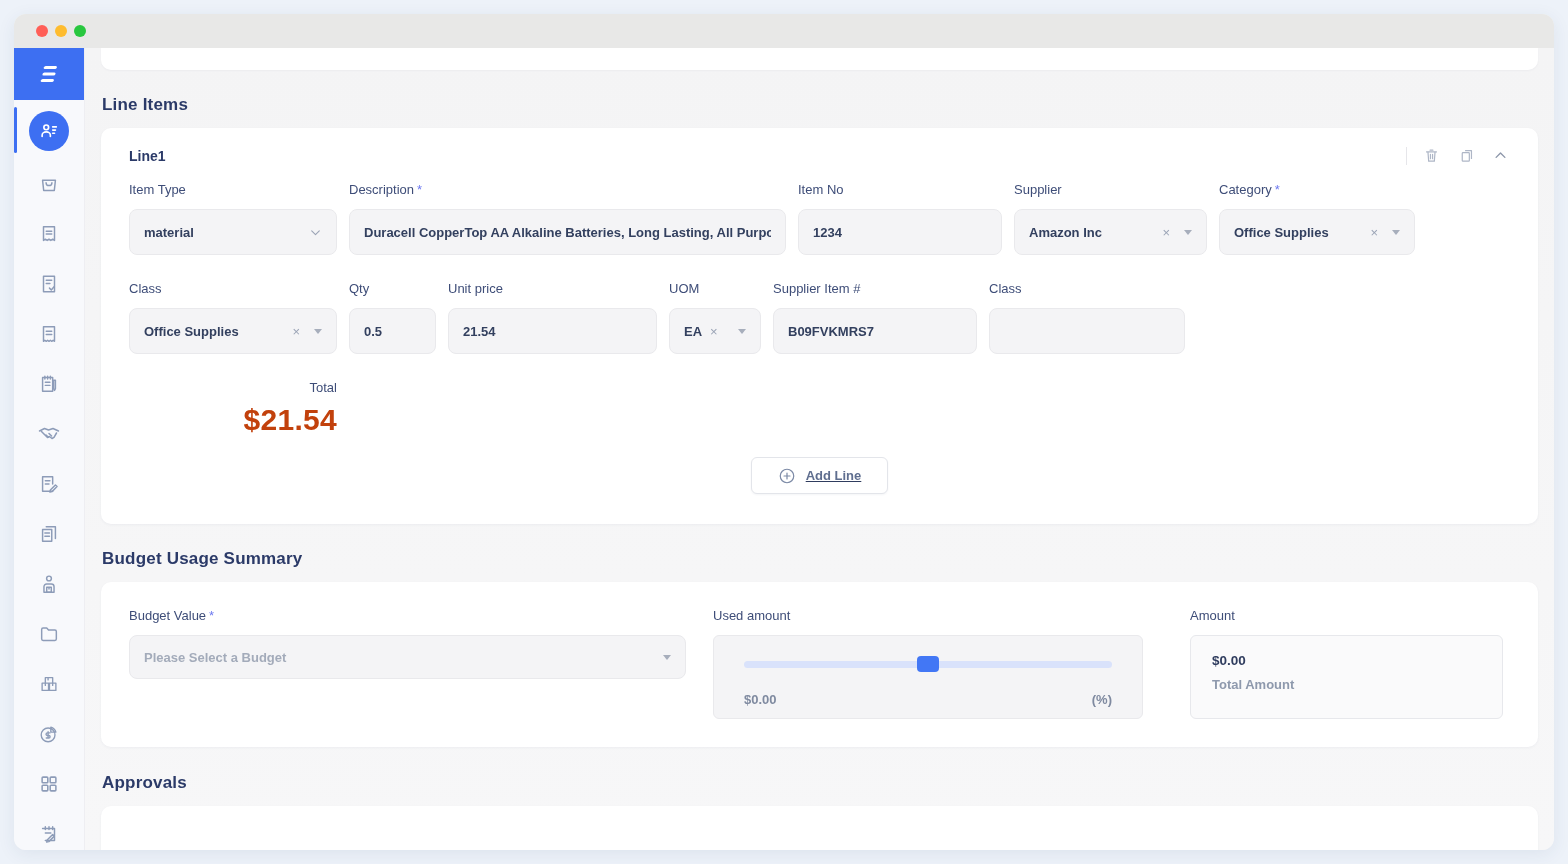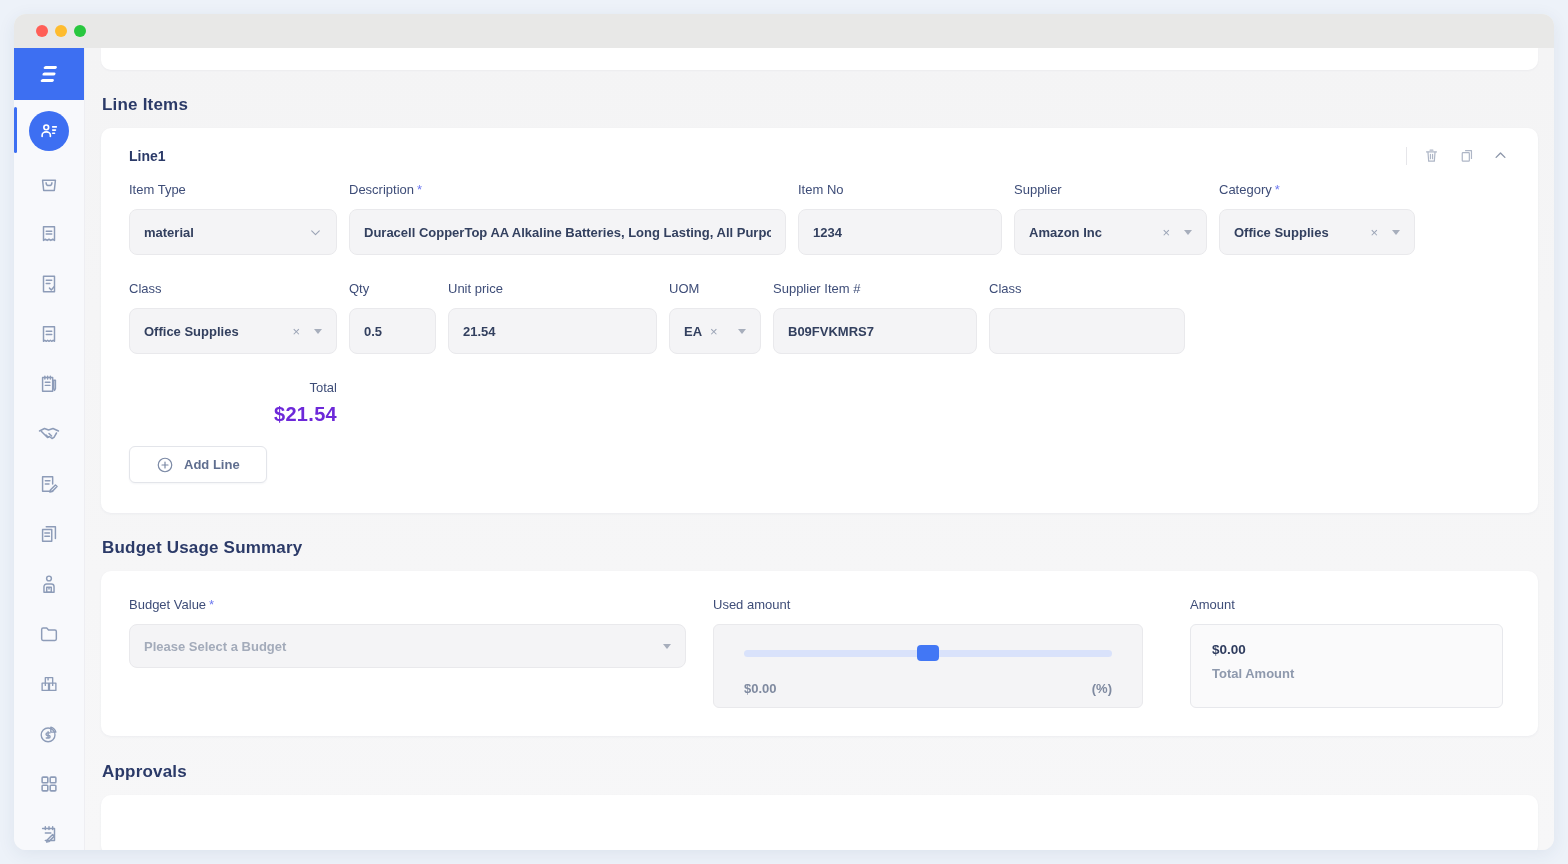--- a/index.html
+++ b/index.html
@@ -73,22 +73,22 @@
   .clear-x { color:#9aa3b5; font-size:13px; margin-right:14px; cursor:pointer; }
   .caret-tri {
     width:0; height:0; border-left:4px solid transparent; border-right:4px solid transparent;
     border-top:5px solid #a7aebc; cursor:pointer; flex:0 0 auto;
   }
   .ml-auto { margin-left:auto; }
   .w208{width:208px;} .w437{width:437px;} .w204{width:204px;} .w193{width:193px;} .w196{width:196px;}
   .w199{width:199px;} .w87{width:87px;} .w209{width:209px;} .w92{width:92px;} .w557{width:557px;}
   .total-block { width:208px; text-align:right; margin-top:26px; }
   .total-label { font-size:13px; color:#3e4d78; }
-  .total-value { font-size:20px; font-weight:bold; color:#6d28d9; margin-top:8px; letter-spacing:.3px; }
-  .addline-row { display:flex; margin-top:20px; }
+  .total-value { font-size:30px; font-weight:bold; color:#c2410c; margin-top:8px; letter-spacing:.3px; }
+  .addline-row { display:flex; justify-content:center; margin-top:20px;text-decoration:underline; }
   .addline-btn {
     display:flex; align-items:center; gap:10px; height:37px; padding:0 26px;
     background:#fff; border:1px solid #e3e5ea; border-radius:6px; cursor:pointer;
     font-size:13px; font-weight:bold; color:#5f6e8f; font-family:inherit;
     box-shadow:0 1px 2px rgba(40,60,100,.05);
   }
   
   .budget-card { padding:26px 28px 28px 28px; display:flex; }
   .b-col2 { margin-left:27px; } .b-col3 { margin-left:47px; }
   .slider-box {

